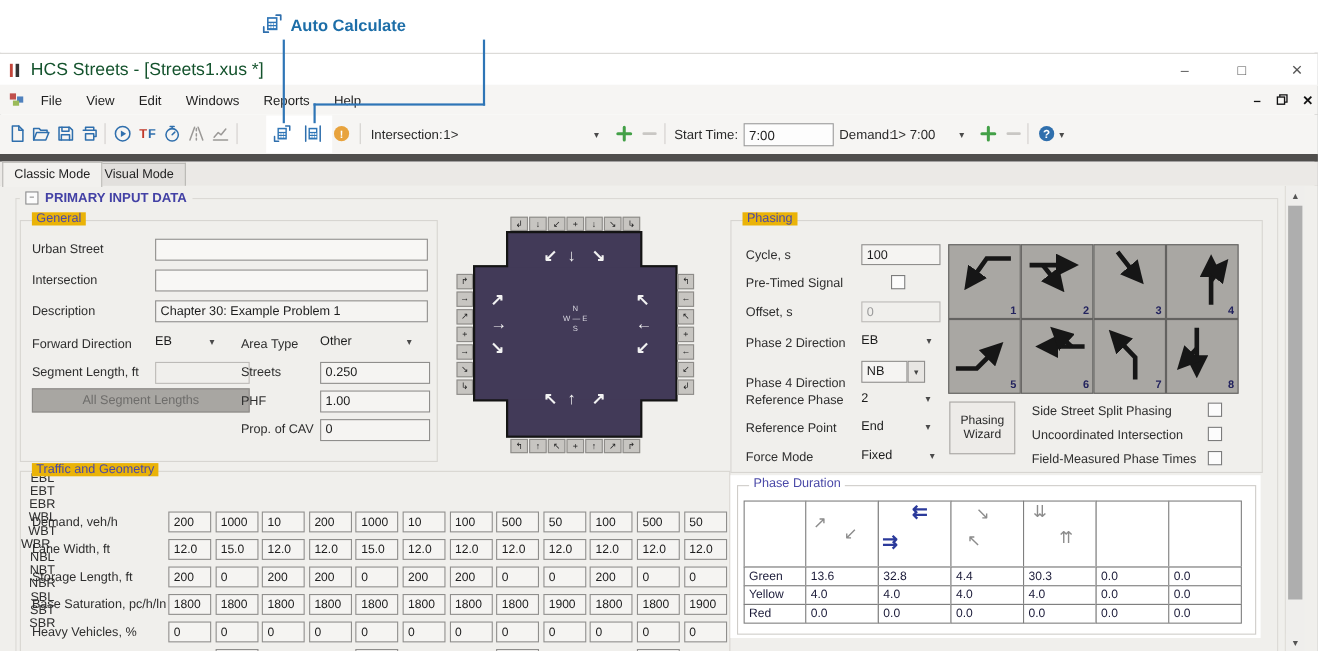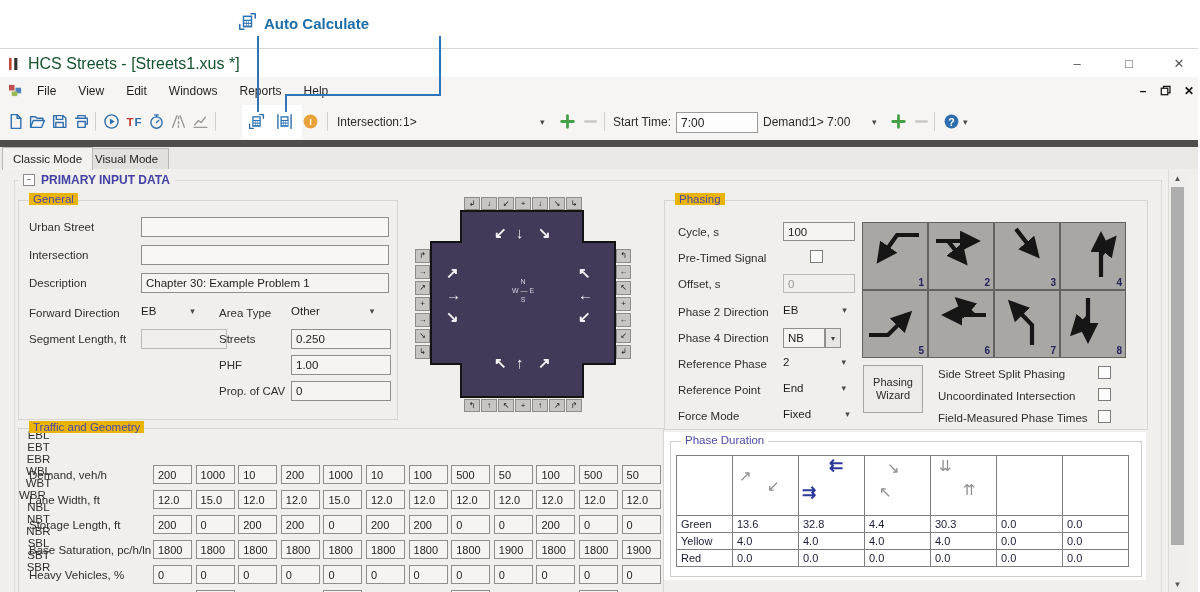--- a/index.html
+++ b/index.html
@@ -295,20 +295,21 @@
       </div>
       <span class="lbl" style="left:200px;top:106px;">Area Type</span>
       <div class="combo" style="left:272px;top:104px;">
         <span>Other</span>
         <span class="caret" style="margin-left:46px;">▾</span>
       </div>
       <span class="lbl" style="left:10px;top:132px;">Segment Length, ft</span>
       <div class="tb disabled" style="left:122px;top:128px;width:86px;height:20px;"></div>
       <span class="lbl" style="left:200px;top:132px;">Streets</span>
       <div class="tb" style="left:272px;top:128px;width:100px;height:20px;">0.250</div>
+      <div class="btn-dis" style="left:10px;top:152px;width:198px;height:22px;">All Segment Lengths</div>
       <span class="lbl" style="left:200px;top:158px;">PHF</span>
       <div class="tb" style="left:272px;top:154px;width:100px;height:20px;">1.00</div>
       <span class="lbl" style="left:200px;top:184px;">Prop. of CAV</span>
       <div class="tb" style="left:272px;top:180px;width:100px;height:20px;">0</div>
     </div>
 
     <div class="abs" style="left:460px;top:41px;width:124px;height:188px;background:#141414;"></div>
     <div class="abs" style="left:430px;top:72px;width:186px;height:124px;background:#141414;"></div>
     <div class="abs" style="left:462px;top:43px;width:120px;height:184px;background:#423a58;"></div>
     <div class="abs" style="left:432px;top:74px;width:182px;height:120px;background:#423a58;"></div>
@@ -369,21 +370,21 @@
     <div class="tb" style="left:783px;top:53px;width:72px;height:19px;">100</div>
     <span class="lbl" style="left:678px;top:83px;">Pre-Timed Signal</span>
     <div class="cb" style="left:810px;top:81px;"></div>
     <span class="lbl" style="left:678px;top:109px;">Offset, s</span>
     <div class="tb disabled" style="left:783px;top:105px;width:72px;height:19px;">0</div>
     <span class="lbl" style="left:678px;top:137px;">Phase 2 Direction</span>
     <div class="combo" style="left:783px;top:135px;">
       <span>EB</span>
       <span class="caret" style="margin-left:40px;">▾</span>
     </div>
-    <span class="lbl" style="left:678px;top:163px;">Phase 4 Direction</span>
+    <span class="lbl" style="left:678px;top:174px;">Phase 4 Direction</span>
     <div class="tb" style="left:783px;top:159px;width:42px;height:20px;">NB</div>
     <div class="abs" style="left:825px;top:159px;width:16px;height:20px;border:1px solid #8f8e8c;box-sizing:border-box;background:#e8e6e3;display:flex;align-items:center;justify-content:center;font-size:8px;color:#444;">▾</div>
     <span class="lbl" style="left:678px;top:189px;">Reference Phase</span>
     <div class="combo" style="left:783px;top:187px;">
       <span>2</span>
       <span class="caret" style="margin-left:48px;">▾</span>
     </div>
     <span class="lbl" style="left:678px;top:215px;">Reference Point</span>
     <div class="combo" style="left:783px;top:213px;">
       <span>End</span>

